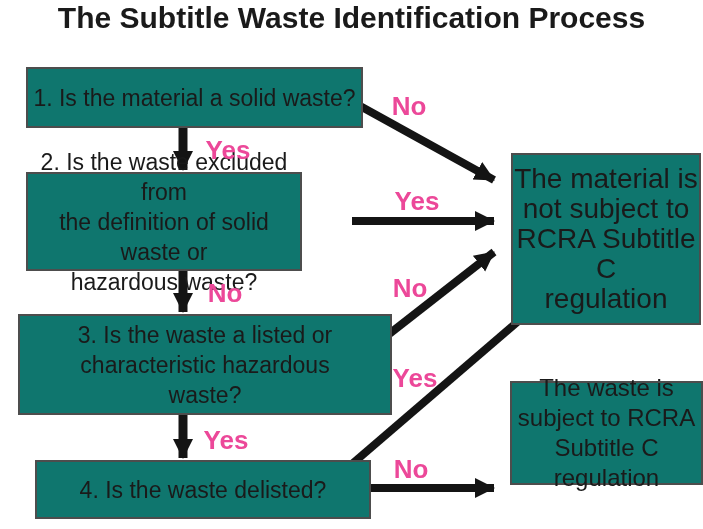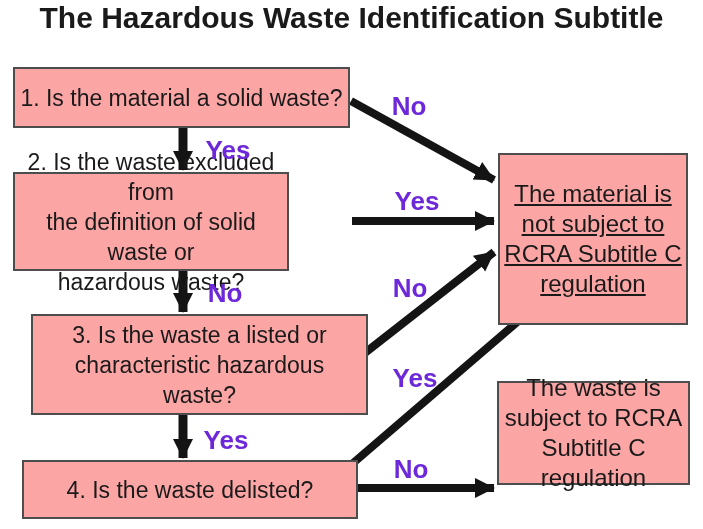--- a/index.html
+++ b/index.html
@@ -24,40 +24,41 @@
   #head path{fill:var(--arrow);}
   .title{
     position:absolute;left:0;top:11;width:703px;
     text-align:center;
     font-size:30px;font-weight:700;line-height:36px;
     letter-spacing:0px;
     z-index:2;
   }
   .box{
     position:absolute;
-    background:#fca5a5;
+    background:#0f766e;
     border:2px solid var(--box-border);
     box-sizing:border-box;
     display:flex;align-items:center;justify-content:center;
     text-align:center;
     font-size:23px;line-height:30px;
     white-space:pre-line;
     z-index:1;
+    margin-left:13px;
   }
   .q1{left:13px;top:67px;width:337px;height:61px;}
   .q2{left:13px;top:172px;width:276px;height:99px;}
-  .q3{left:31px;top:314px;width:337px;height:101px;}
+  .q3{left:5px;top:314px;width:374px;height:101px;}
   .q4{left:22px;top:460px;width:336px;height:59px;}
-  .out1{left:498px;top:153px;width:190px;height:172px;font-size:24px;line-height:30px;text-decoration:underline;}
+  .out1{left:498px;top:153px;width:190px;height:172px;font-size:28px;line-height:30px;}
   .out2{left:497px;top:381px;width:193px;height:104px;font-size:24px;line-height:30px;}
   .edge-label{
     position:absolute;
     transform:translate(-50%,-50%);
     font-size:26px;font-weight:700;
-    color:#6d28d9;
+    color:#ec4899;
     z-index:2;
     white-space:nowrap;
   }
   .l0{left:228px;top:150px;}
   .l1{left:409px;top:106px;}
   .l2{left:225px;top:293px;}
   .l3{left:417px;top:201px;}
   .l4{left:226px;top:440px;}
   .l5{left:410px;top:288px;}
   .l6{left:415px;top:378px;}
@@ -77,21 +78,21 @@
     <line class="shaft-down" x1="183" y1="128" x2="183" y2="170" marker-end="url(#head)"></line>
     <line class="shaft-down" x1="183" y1="271" x2="183" y2="312" marker-end="url(#head)"></line>
     <line class="shaft-down" x1="183" y1="415" x2="183" y2="458" marker-end="url(#head)"></line>
     <line class="shaft" x1="351" y1="101" x2="494" y2="180" marker-end="url(#head)"></line>
     <line class="shaft" x1="352" y1="221" x2="494" y2="221" marker-end="url(#head)"></line>
     <line class="shaft" x1="352" y1="363" x2="494" y2="252" marker-end="url(#head)"></line>
     <line class="shaft" x1="352" y1="464" x2="551" y2="293" marker-end="url(#head)"></line>
     <line class="shaft" x1="350" y1="488" x2="494" y2="488" marker-end="url(#head)"></line>
   </svg>
 
-  <div class="title">The Hazardous Waste Identification Subtitle</div>
+  <div class="title">The Subtitle Waste Identification Process</div>
 
   <div class="box q1">1. Is the material a solid waste?</div>
   <div class="box q2">2. Is the waste excluded from
 the definition of solid waste or
 hazardous waste?</div>
   <div class="box q3">3. Is the waste a listed or
 characteristic hazardous
 waste?</div>
   <div class="box q4">4. Is the waste delisted?</div>
   <div class="box out1">The material is

